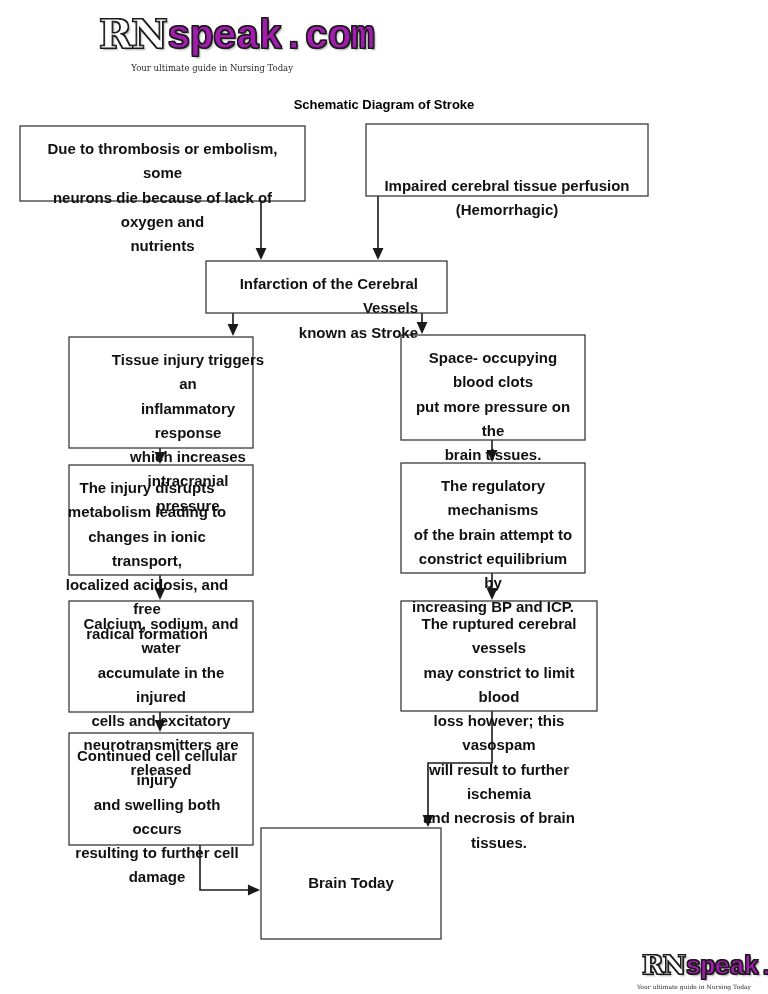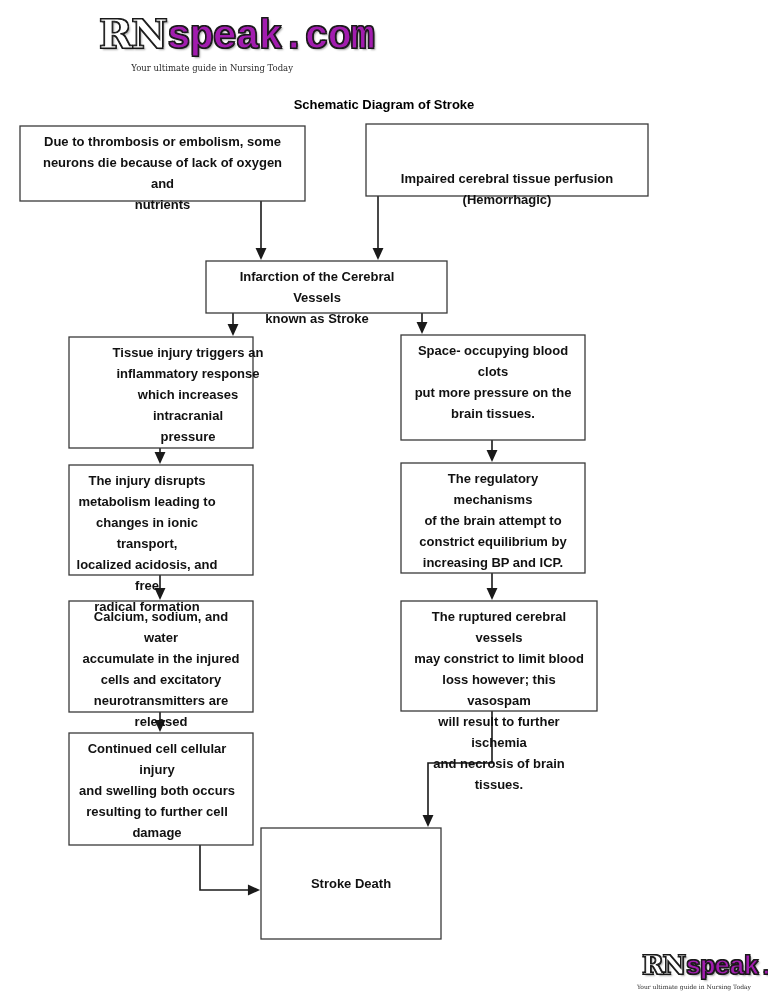--- a/index.html
+++ b/index.html
@@ -122,25 +122,25 @@
 
   
   .flow-label {
     position: absolute;
     box-sizing: border-box;
     display: flex;
     align-items: flex-start;
     justify-content: center;
     text-align: center;
     font-family: "Liberation Sans", sans-serif;
-    font-size: 13px;
+    font-size: 15px;
     font-weight: bold;
     color: #111111;
     line-height: 1.62;
-    padding: 5px 10px 0 10px;
+    padding: 11px 10px 0 10px;
     white-space: pre-line;
   }
   .flow-label.middle {
     align-items: center;
     padding-top: 0;
   }
 </style>
 </head>
 <body>
 
@@ -186,21 +186,21 @@
         <rect x="261" y="828" width="180" height="111" class="flow-box-rect"></rect>
       </g>
   </svg>
 
   <div id="label-layer">
       <div class="flow-label" style="left: 20px; top: 126px; width: 285px; height: 75px;">Due to thrombosis or embolism, some
 neurons die because of lack of oxygen and
 nutrients</div>
       <div class="flow-label" style="left: 366px; top: 124px; width: 282px; height: 72px; margin-top: 39px;">Impaired cerebral tissue perfusion
 (Hemorrhagic)</div>
-      <div class="flow-label" style="left: 206px; top: 261px; width: 222px; height: 52px;">Infarction of the Cerebral Vessels
+      <div class="flow-label" style="left: 206px; top: 261px; width: 222px; height: 52px; text-align: right;">Infarction of the Cerebral Vessels
 known as Stroke</div>
       <div class="flow-label" style="left: 72px; top: 337px; width: 184px; height: 111px; margin-left: 24px;">Tissue injury triggers an
 inflammatory response
 which increases intracranial
 pressure</div>
       <div class="flow-label" style="left: 401px; top: 335px; width: 184px; height: 105px;">Space- occupying blood clots
 put more pressure on the
 brain tissues.</div>
       <div class="flow-label" style="left: 55px; top: 465px; width: 184px; height: 110px; border-radius: 23px;">The injury disrupts
 metabolism leading to
@@ -218,21 +218,21 @@
 released</div>
       <div class="flow-label" style="left: 401px; top: 601px; width: 196px; height: 110px;">The ruptured cerebral vessels
 may constrict to limit blood
 loss however; this vasospam
 will result to further ischemia
 and necrosis of brain tissues.</div>
       <div class="flow-label" style="left: 65px; top: 733px; width: 184px; height: 112px;">Continued cell cellular injury
 and swelling both occurs
 resulting to further cell
 damage</div>
-      <div class="flow-label middle" style="left: 261px; top: 828px; width: 180px; height: 111px;">Stroke Death</div>
+      <div class="flow-label middle" style="left: 261px; top: 828px; width: 180px; height: 111px;">Brain Today</div>
     </div>
 
   <div class="logo logo-footer">
     <span class="logo-wordmark"><span class="logo-rn">RN</span><span class="logo-speak">speak.com</span></span>
     <span class="logo-tagline">Your ultimate guide in Nursing Today</span>
   </div>
 
 </div>
 
 </body></html>

